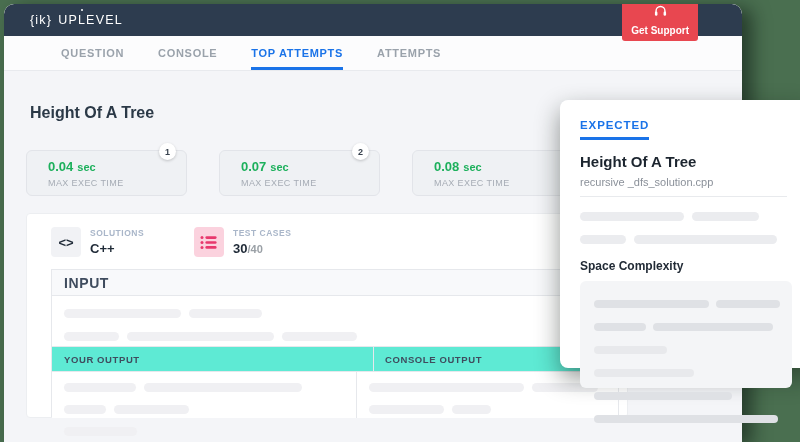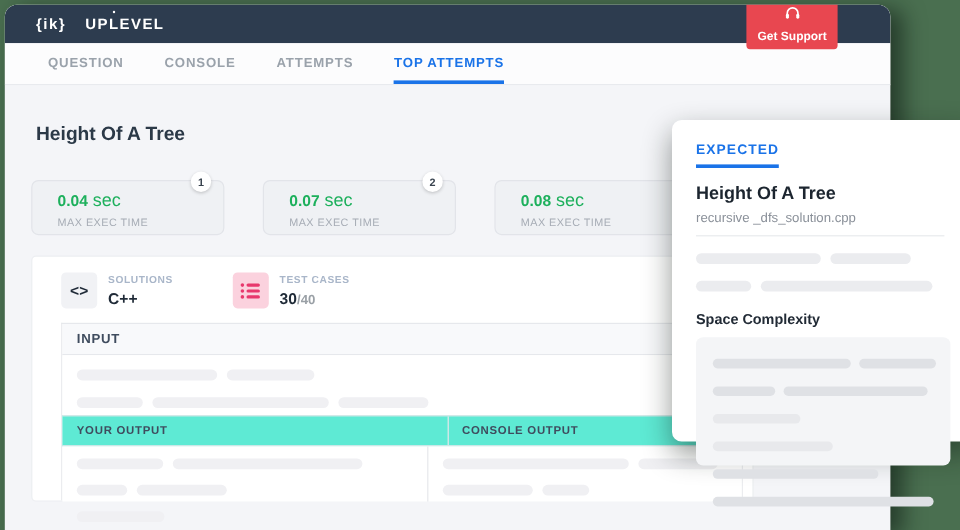--- a/index.html
+++ b/index.html
@@ -8,46 +8,46 @@
            background:#4a6f50; }
 
   
   .app{ position:absolute; left:4px; top:4px; width:738px; height:438px;
         background:#f4f5f8; border-radius:10px 10px 0 0; overflow:hidden;
         box-shadow:10px 4px 18px rgba(10,20,14,.55); }
 
   .app-header{ height:32px; background:#2d3c4f; display:flex; align-items:center;
                justify-content:space-between; padding:0 44px 0 26px;
                border-radius:10px 10px 0 0; }
-  .logo{ color:#fff; font-size:12.5px; font-weight:bold; letter-spacing:1.2px;
-         display:flex; gap:16px; align-items:center; }
+  .logo{ color:#fff; font-size:12.5px; font-weight:normal; letter-spacing:1.2px;
+         display:flex; gap:6px; align-items:center; }
   .lmid{ position:relative; display:inline-block; }
   .l-dot{ position:absolute; left:50%; top:-4px; width:2px; height:2px;
           background:#fff; border-radius:50%; transform:translateX(-50%); }
   .support{ background:#e84750; border:none; color:#fff; font-family:inherit;
             font-size:10px; font-weight:bold; padding:5px 9px; border-radius:3px;
             display:flex; align-items:center; gap:8px; cursor:pointer;flex-direction:column; }
 
   .tabbar{ height:35px; background:#fcfcfd; border-bottom:1px solid #e8eaee;
-           display:flex; align-items:stretch; padding-left:36px; gap:34px; }
+           display:flex; align-items:stretch; padding-left:57px; gap:34px; }
   .tab{ font-size:11px; font-weight:bold; letter-spacing:.7px; color:#9aa2ab;
         display:flex; align-items:center; border-bottom:3px solid transparent;
         padding-top:3px; cursor:pointer; }
   .tab.active{ color:#1a73e8; border-bottom-color:#1a73e8; }
 
   .page-title{ position:absolute; left:26px; top:100px; font-size:16px;
                font-weight:bold; color:#2b3947; }
 
   
   .cards-row{ position:absolute; left:22px; top:146px; display:flex; gap:32px; }
   .ecard{ position:relative; width:161px; height:46px; background:#eff1f4;
           border:1px solid #e2e4e9; border-radius:6px; padding:8px 0 0 21px; }
   .ecard .vline{ display:flex; align-items:baseline; gap:4px; }
   .ecard .val{ color:#1db05c; font-size:13px; font-weight:bold; }
-  .ecard .unit{ color:#1db05c; font-size:15px; font-weight:normal; }
+  .ecard .unit{ color:#1db05c; font-size:11px; font-weight:bold; }
   .ecard .lbl{ color:#a6acb5; font-size:9px; letter-spacing:.4px; margin-top:4px; }
   .badge{ position:absolute; right:10px; top:-8px; width:17px; height:17px;
           background:#fff; border-radius:50%; box-shadow:0 1px 3px rgba(0,0,0,.2);
           font-size:9px; font-weight:bold; color:#39434f;
           display:flex; align-items:center; justify-content:center; }
 
   
   .attempt-card{ position:absolute; left:22px; top:209px; width:602px; height:205px;
                  background:#fff; border-radius:4px; border:1px solid #eceef1; }
   .meta-group{ position:absolute; top:13px; display:flex; gap:9px; align-items:center; }
@@ -56,21 +56,21 @@
              align-items:center; justify-content:center; }
   .icon-box.gray{ background:#f1f2f5; color:#1f2a37; font-size:13px; font-weight:bold; }
   .icon-box.pink{ background:#fbd2de; }
   .meta-label{ font-size:8.5px; font-weight:bold; letter-spacing:.5px; color:#a9b6c9; }
   .meta-value{ font-size:13px; font-weight:bold; color:#1f2a37; margin-top:3px; }
   .meta-value .dim{ color:#9aa0a6; font-weight:bold; font-size:11px; }
 
   .result-table{ position:absolute; left:24px; right:8px; top:55px; bottom:0;
                  border:1px solid #e6e8ec; border-bottom:none; }
   .t-head{ height:26px; background:#f8f9fb; display:flex; align-items:center;
-           padding-left:12px; font-size:11px; font-weight:bold; color:#3f4c5e;
+           padding-left:12px; font-size:14px; font-weight:bold; color:#3f4c5e;
            letter-spacing:.6px; border-bottom:1px solid #e6e8ec; }
   .t-body-input{ height:50px; background:#fff; padding:8px 12px 0; }
   .t-head2{ height:26px; background:#5eead4; display:flex;
             border-top:1px solid #e6e8ec; border-bottom:1px solid #e6e8ec;
             font-size:9.5px; font-weight:bold; color:#3f4c5e; letter-spacing:.6px; }
   .t-head2 .cell-l{ width:322px; border-right:1px solid #e6e8ec; display:flex;
                     align-items:center; padding-left:12px; }
   .t-head2 .cell-r{ flex:1; display:flex; align-items:center; padding-left:11px; }
   .t-body2{ display:flex; height:46px; background:#fff; }
   .t-body2 .col-l{ width:322px; border-right:1px solid #e6e8ec; padding:6px 12px 0; }
@@ -121,22 +121,22 @@
               <rect x="10.3" y="6.6" width="2.7" height="4.4" rx="1.3" fill="#fff"></rect>
             </svg>
         </span>
         <span>Get Support</span>
       </button>
     </div>
 
     <div class="tabbar">
       <div class="tab">QUESTION</div>
       <div class="tab">CONSOLE</div>
+      <div class="tab active">TOP ATTEMPTS</div>
       <div class="tab">ATTEMPTS</div>
-      <div class="tab active">TOP ATTEMPTS</div>
     </div>
 
     <div class="page-title">Height Of A Tree</div>
 
     <div class="cards-row">
 
       <div class="ecard">
         <div class="badge">1</div>
         <div class="vline">
           <span class="val">0.04</span>

